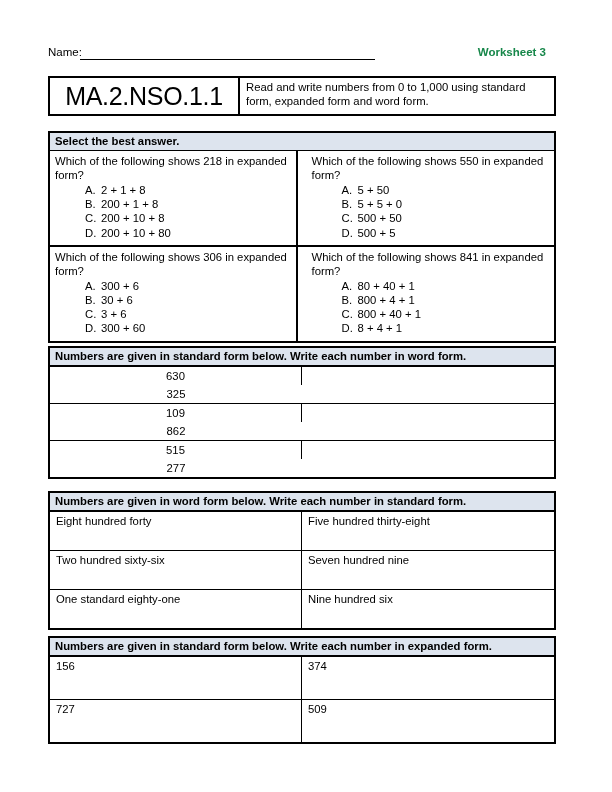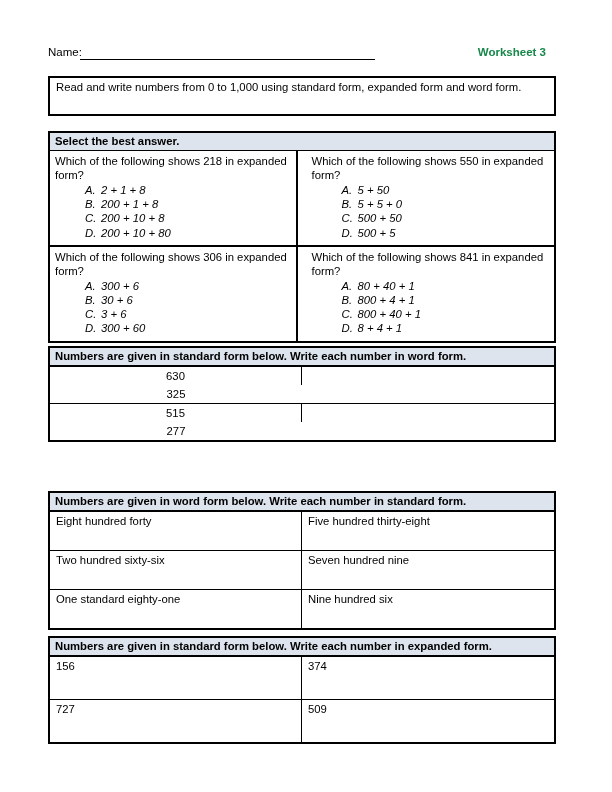--- a/index.html
+++ b/index.html
@@ -134,21 +134,20 @@
   .mc-cell.left {
     border-right: 2.2px solid #000;
   }
   .mc-stem {
     margin: 0 0 1px 0;
   }
   .mc-options {
     margin: 0;
     padding: 0 0 0 30px;
     list-style: none;
-    font-style: italic;
   }
   .mc-options li {
     font-size: 11.3px;
     line-height: 14.2px;
     white-space: nowrap;
   }
   .opt-letter {
     display: inline-block;
     width: 16px;
   }
@@ -197,20 +196,21 @@
   <div class="header-row">
     <span class="name-label">Name:</span>
     <span class="name-line"></span>
     <span class="worksheet-label" style="color: rgb(23, 135, 74);">
       <span>Worksheet</span>
       <span class="worksheet-num">3</span>
     </span>
   </div>
 
   <div class="standard-box">
+    <div class="standard-code">MA.2.NSO.1.1</div>
     <div class="standard-desc">Read and write numbers from 0 to 1,000 using standard form, expanded form and word form.</div>
   </div>
 
   <div class="section mc-section">
     <div class="band">Select the best answer.</div>
 
     <div class="mc-row first">
       <div class="mc-cell left">
         <p class="mc-stem">Which of the following shows 218 in expanded form?</p>
         <ul class="mc-options">
@@ -253,20 +253,24 @@
     </div>
   </div>
 
   <div class="section grid-section sec-word">
     <div class="band">Numbers are given in standard form below.  Write each number in word form.</div>
     <div class="grid-row">
       <div class="grid-cell left center-val">630</div>
       <div class="grid-cell right center-val">325</div>
     </div>
     <div class="grid-row">
+      <div class="grid-cell left center-val">109</div>
+      <div class="grid-cell right center-val">862</div>
+    </div>
+    <div class="grid-row">
       <div class="grid-cell left center-val">515</div>
       <div class="grid-cell right center-val">277</div>
     </div>
   </div>
 
   <div class="section grid-section sec-standard">
     <div class="band">Numbers are given in word form below.  Write each number in standard form.</div>
     <div class="grid-row">
       <div class="grid-cell left left-val">Eight hundred forty</div>
       <div class="grid-cell right left-val">Five hundred thirty-eight</div>

